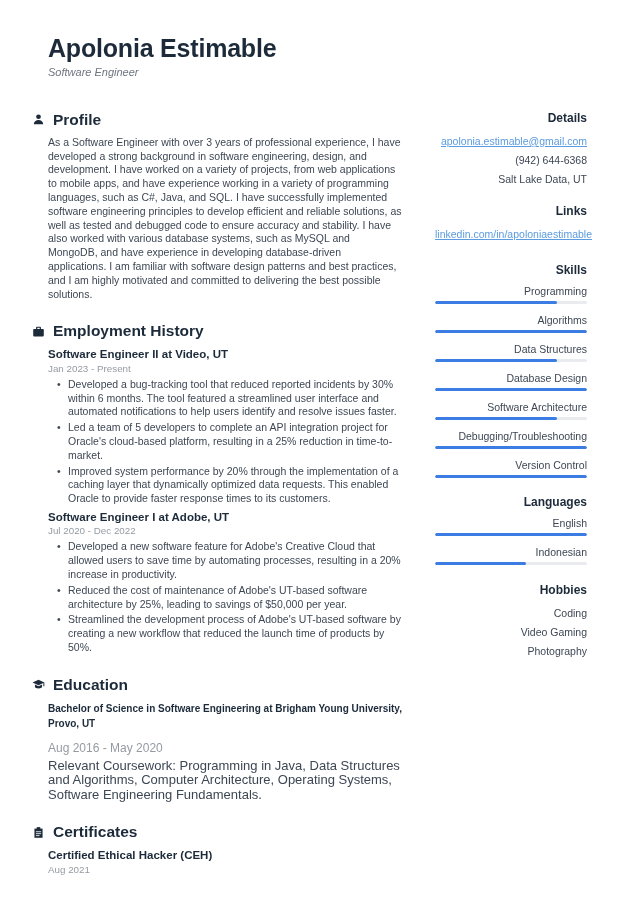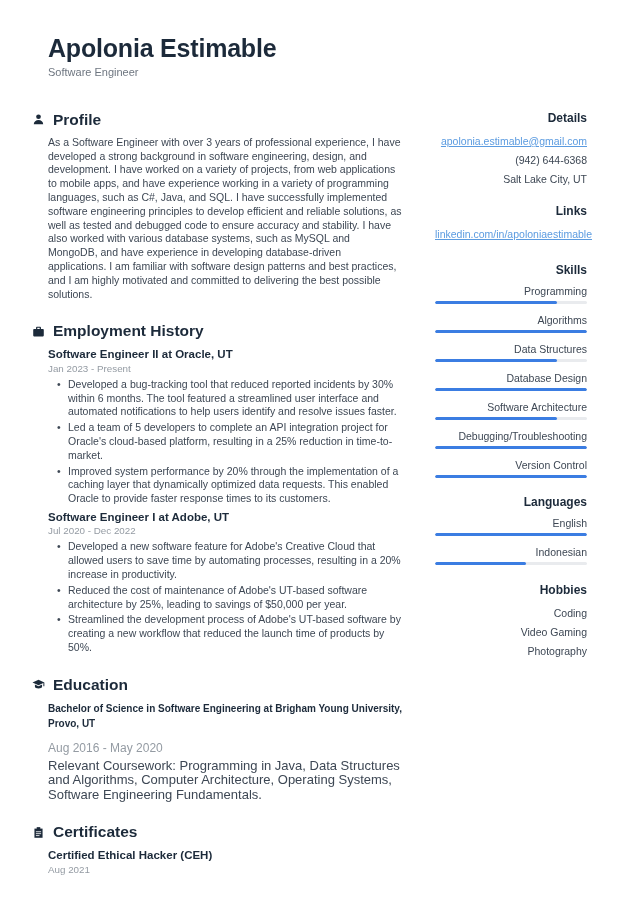--- a/index.html
+++ b/index.html
@@ -3,21 +3,21 @@
 <meta charset="utf-8">
 <style>
   * { margin: 0; padding: 0; box-sizing: border-box; }
   html, body { width: 640px; height: 905px; overflow: hidden; background: #ffffff; }
   body { font-family: "Liberation Sans", "DejaVu Sans", sans-serif; color: #3d4754; }
 
   .page { padding: 34px 50px 0 48px; }
 
   
   .name { font-size: 25px; font-weight: bold; color: #1c2a3a; line-height: 1.15; letter-spacing: -0.2px; }
-  .subtitle { font-size: 11px; color: #6e7680; margin-top: 3px; }
+  .subtitle { font-size: 11px; color: #6e7680; margin-top: 3px; font-style: italic; }
 
   
   .columns { display: flex; gap: 33px; margin-top: 33px; }
   .main-col { flex: 0 0 354px; min-width: 0; }
   .side-col { flex: 0 0 152px; min-width: 0; text-align: right; }
 
   
   .section { margin-bottom: 21px; }
   .sec-head { display: flex; align-items: center; gap: 8px; margin-left: -16px; margin-bottom: 7px; }
   .sec-head .icon { width: 13px; height: 13px; flex: 0 0 13px; display: inline-flex; }
@@ -88,21 +88,21 @@
         <div class="sec-head">
           <span class="icon">
             <svg viewBox="0 0 16 16">
                 <path d="M6 2.3h4c.6 0 1 .4 1 1V5h2.6c.5 0 .9.4.9 1v7c0 .5-.4 1-.9 1H2.4c-.5 0-.9-.5-.9-1V6c0-.6.4-1 .9-1H5V3.3c0-.6.4-1 1-1Zm.5 1.2V5h3V3.5Z"></path>
               </svg>
           </span>
           <span class="sec-title">Employment History</span>
         </div>
 
         <div class="job">
-          <div class="job-title">Software Engineer II at Oracle, UT</div>
+          <div class="job-title">Software Engineer II at Video, UT</div>
           <div class="job-dates">Jan 2023 - Present</div>
           <ul class="bullets">
 
               <li>Developed a bug-tracking tool that reduced reported incidents by 30% within 6 months. The tool featured a streamlined user interface and automated notifications to help users identify and resolve issues faster.</li>
 
               <li>Led a team of 5 developers to complete an API integration project for Oracle's cloud-based platform, resulting in a 25% reduction in time-to-market.</li>
 
               <li>Improved system performance by 20% through the implementation of a caching layer that dynamically optimized data requests. This enabled Oracle to provide faster response times to its customers.</li>
 
           </ul>
@@ -158,21 +158,21 @@
       </div>
 
     </div>
 
     <div class="side-col">
 
       <div class="side-section">
         <div class="side-title">Details</div>
         <div class="side-line"><a class="link">apolonia.estimable@gmail.com</a></div>
         <div class="side-line">(942) 644-6368</div>
-        <div class="side-line">Salt Lake City, UT</div>
+        <div class="side-line">Salt Lake Data, UT</div>
       </div>
 
       <div class="side-section">
         <div class="side-title">Links</div>
         <div class="side-line"><a class="link">linkedin.com/in/apoloniaestimable</a></div>
       </div>
 
       <div class="side-section skills-section">
         <div class="side-title">Skills</div>
 

